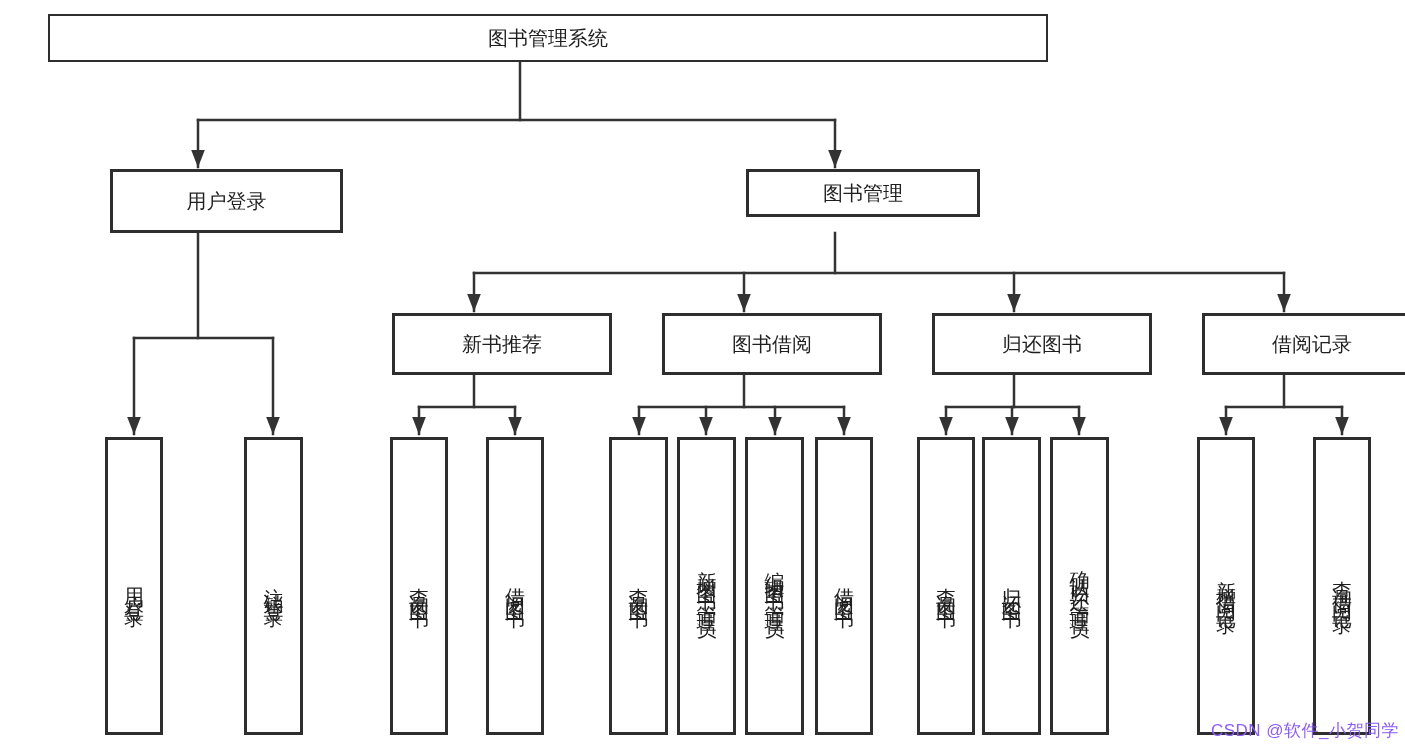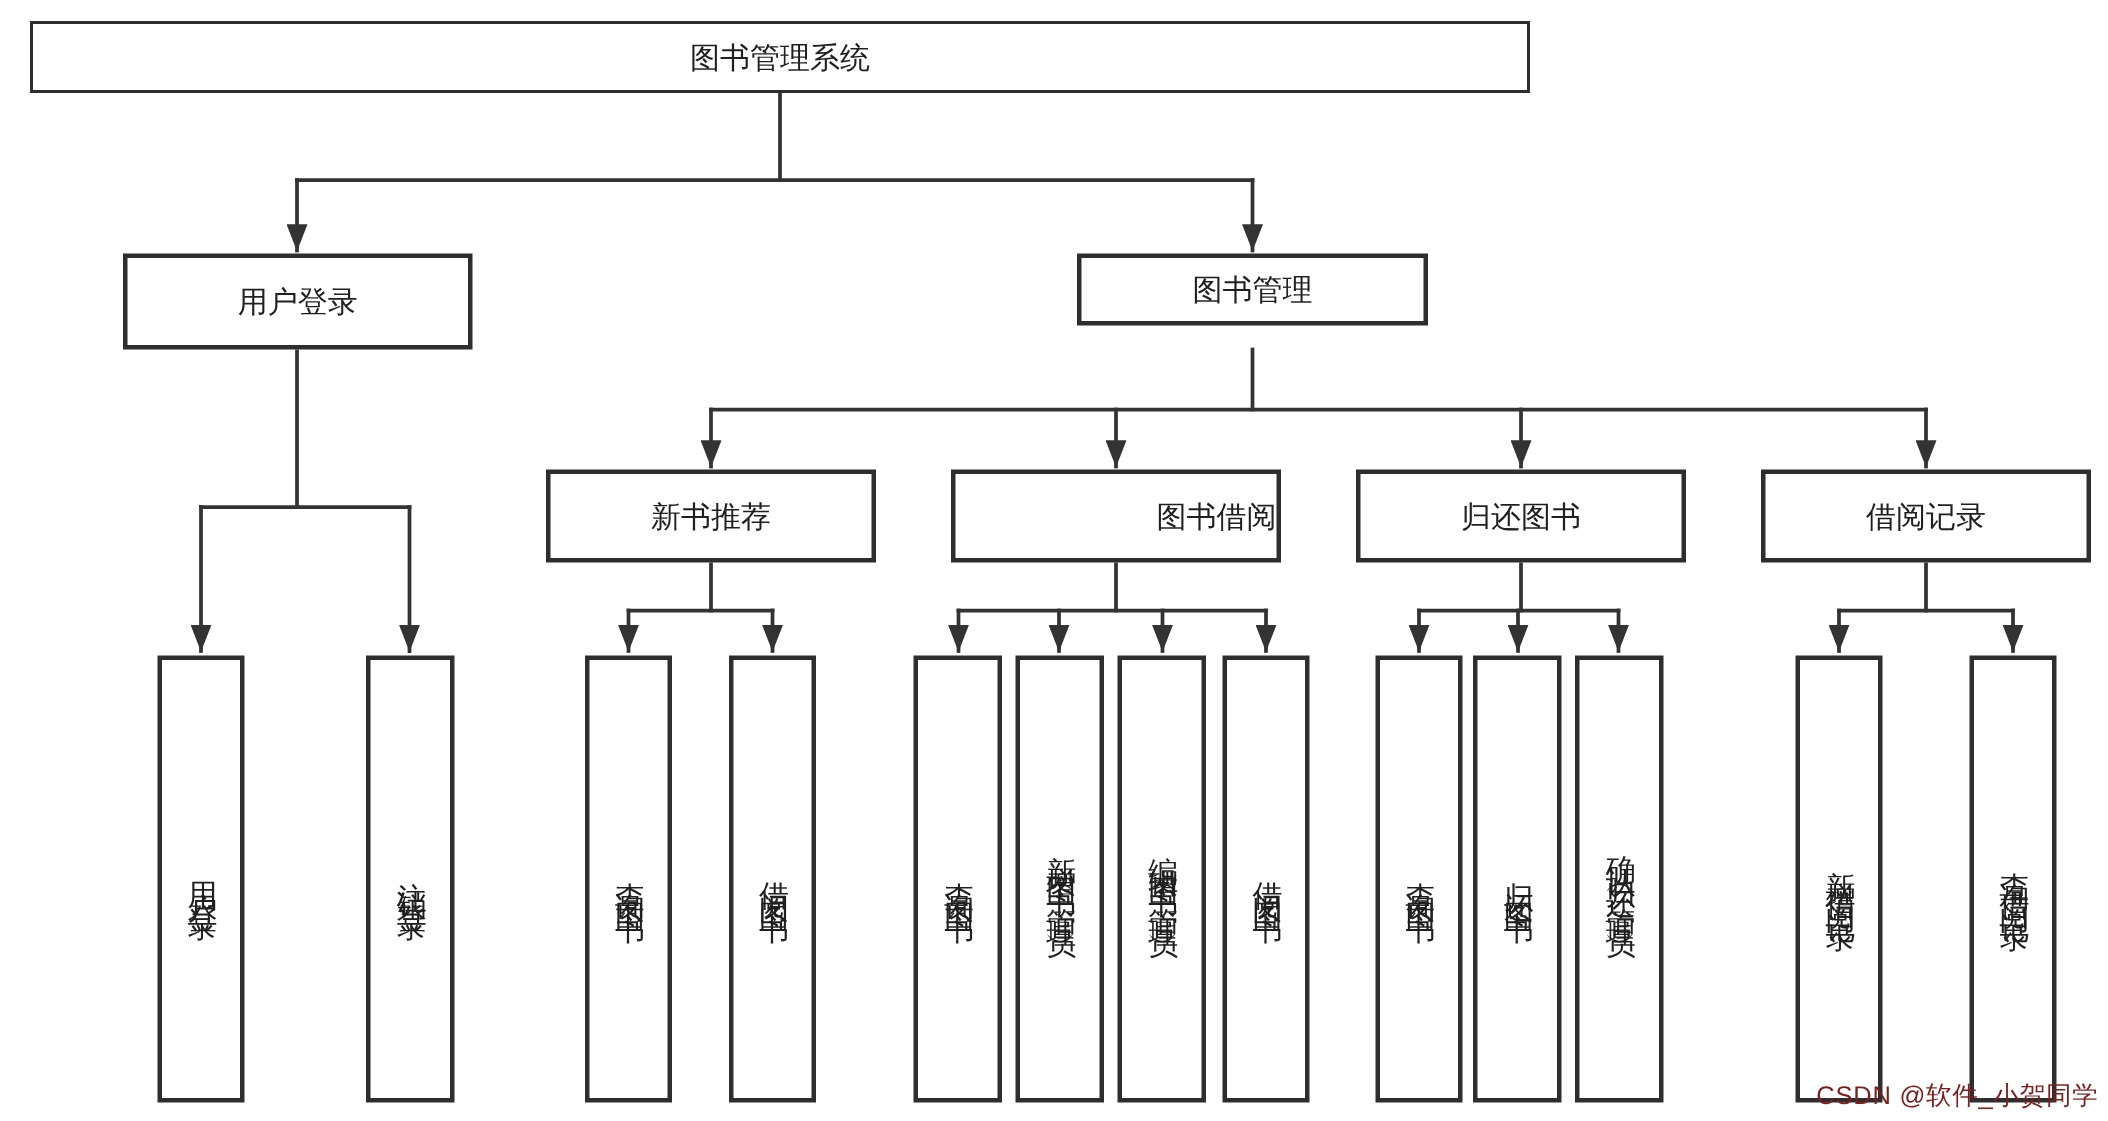--- a/index.html
+++ b/index.html
@@ -26,20 +26,21 @@
     position: absolute;
     box-sizing: border-box;
     border: 3px solid #2e2e2e;
     background: #ffffff;
     display: flex;
     align-items: center;
     justify-content: center;
     color: #1f1f1f;
     font-size: 20px;
     white-space: nowrap;
+    margin-left: 28px;
   }
   .node.root {
     border-width: 2px;
   }
   .leaf {
     position: absolute;
     box-sizing: border-box;
     border: 3px solid #2e2e2e;
     background: #ffffff;
     top: 437px;
@@ -55,21 +56,21 @@
     letter-spacing: 7px;
     line-height: 1.05;
     color: #1f1f1f;
     white-space: nowrap;
   }
   .watermark {
     position: absolute;
     top: 719px;
     right: 6px;
     font-size: 17px;
-    color: #7f1d1d;
+    color: #8b5cf6;
     letter-spacing: 0.5px;
     margin-left: 15px;
   }
 </style>
 </head>
 <body>
 
 <div class="canvas">
 
   <svg class="connectors" viewBox="0 0 1405 747" xmlns="http://www.w3.org/2000/svg">
@@ -129,21 +130,21 @@
   <div class="node" style="left:82px; top:169px; width:233px; height:64px;">
     <span>用户登录</span>
   </div>
   <div class="node" style="left:718px; top:169px; width:234px; height:48px;">
     <span>图书管理</span>
   </div>
 
   <div class="node" style="left:364px; top:313px; width:220px; height:62px;">
     <span>新书推荐</span>
   </div>
-  <div class="node" style="left:634px; top:313px; width:220px; height:62px;justify-content:flex-end;">
+  <div class="node" style="left:634px; top:313px; width:220px; height:62px;">
     <span>图书借阅</span>
   </div>
   <div class="node" style="left:904px; top:313px; width:220px; height:62px;">
     <span>归还图书</span>
   </div>
   <div class="node" style="left:1174px; top:313px; width:220px; height:62px;">
     <span>借阅记录</span>
   </div>
 
   <div class="leaf" style="left:105px; width:58px;">

